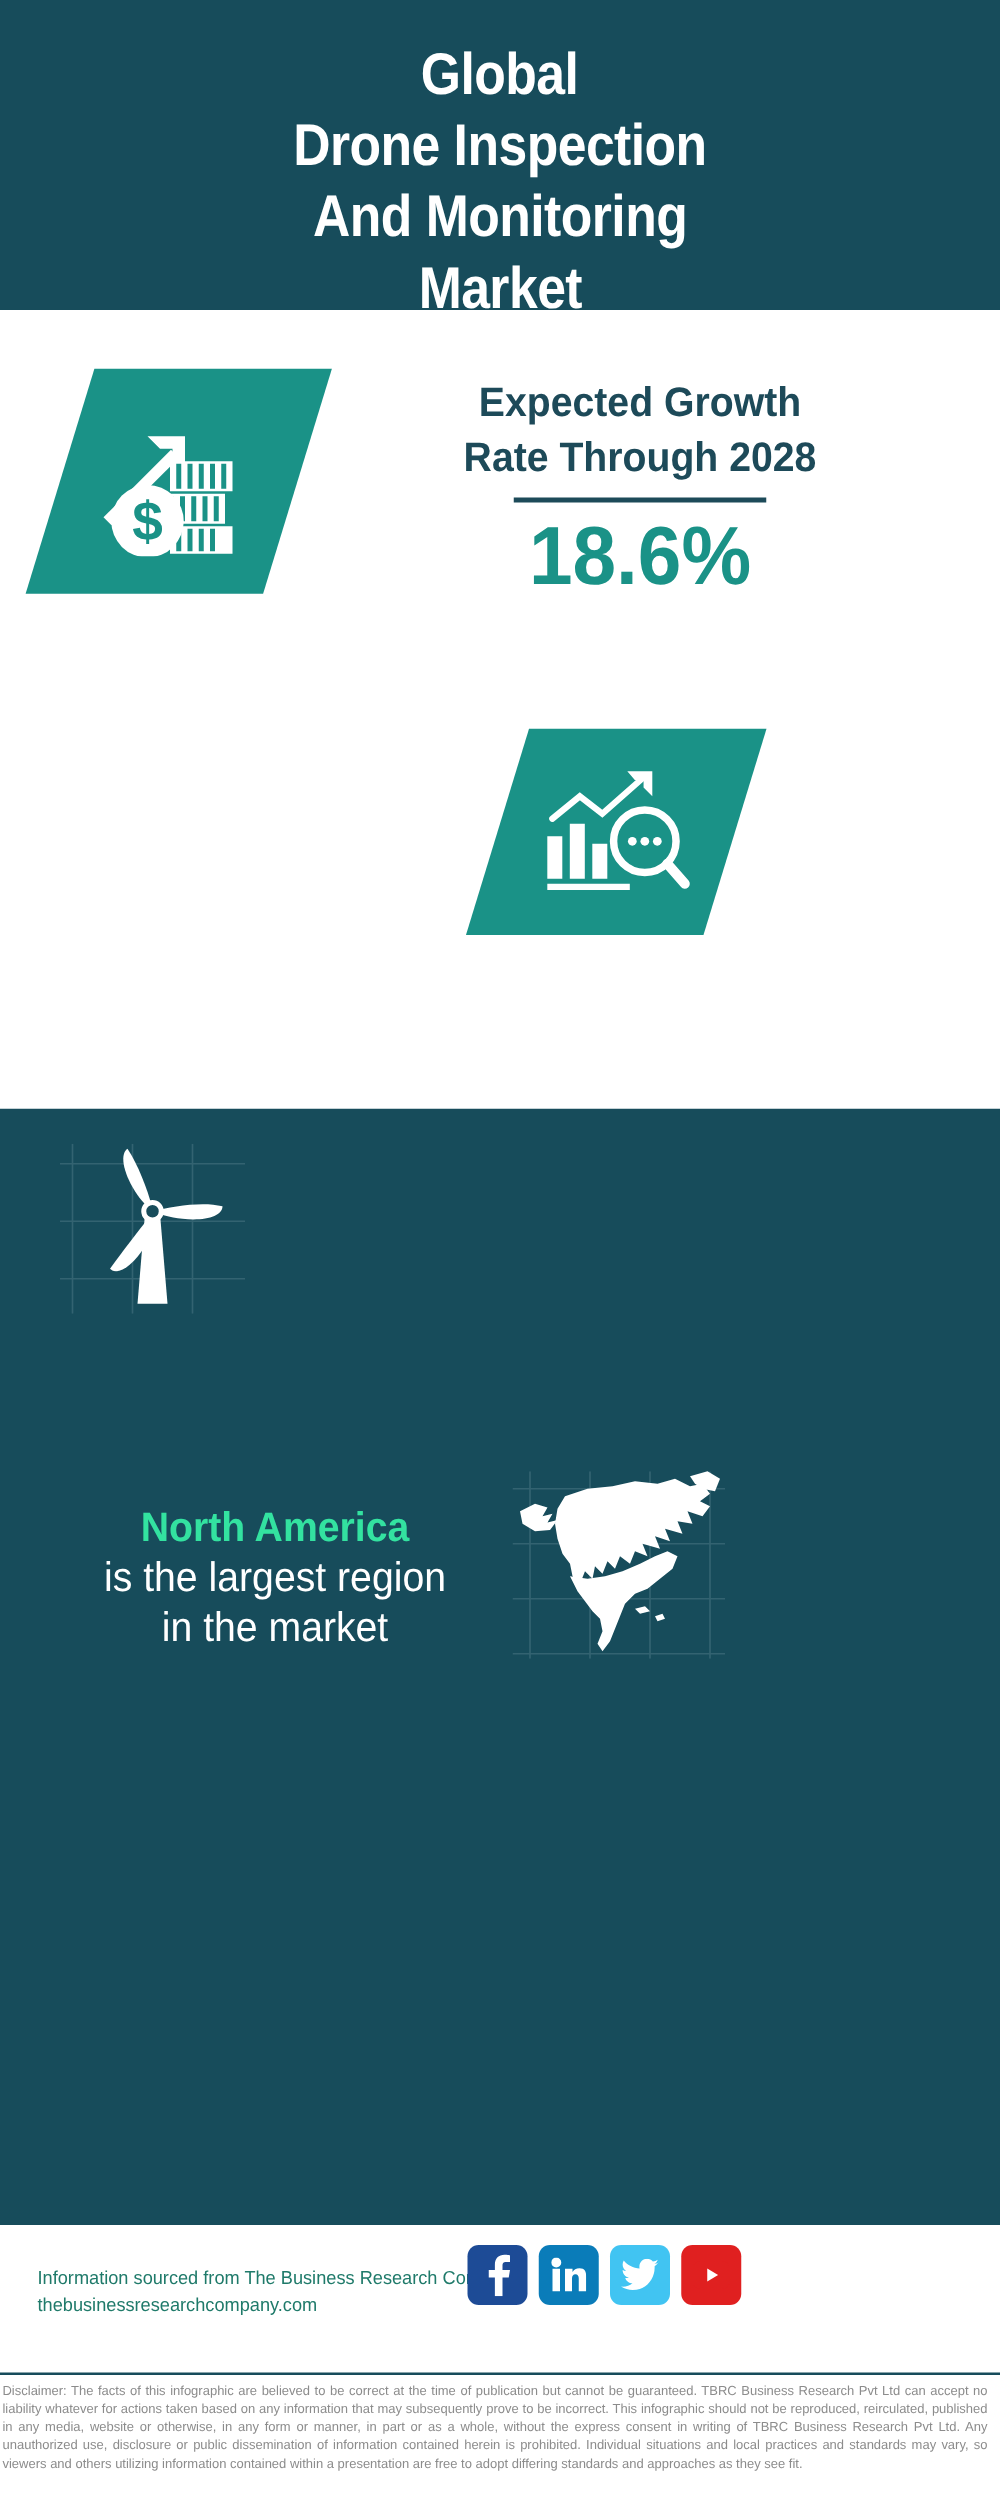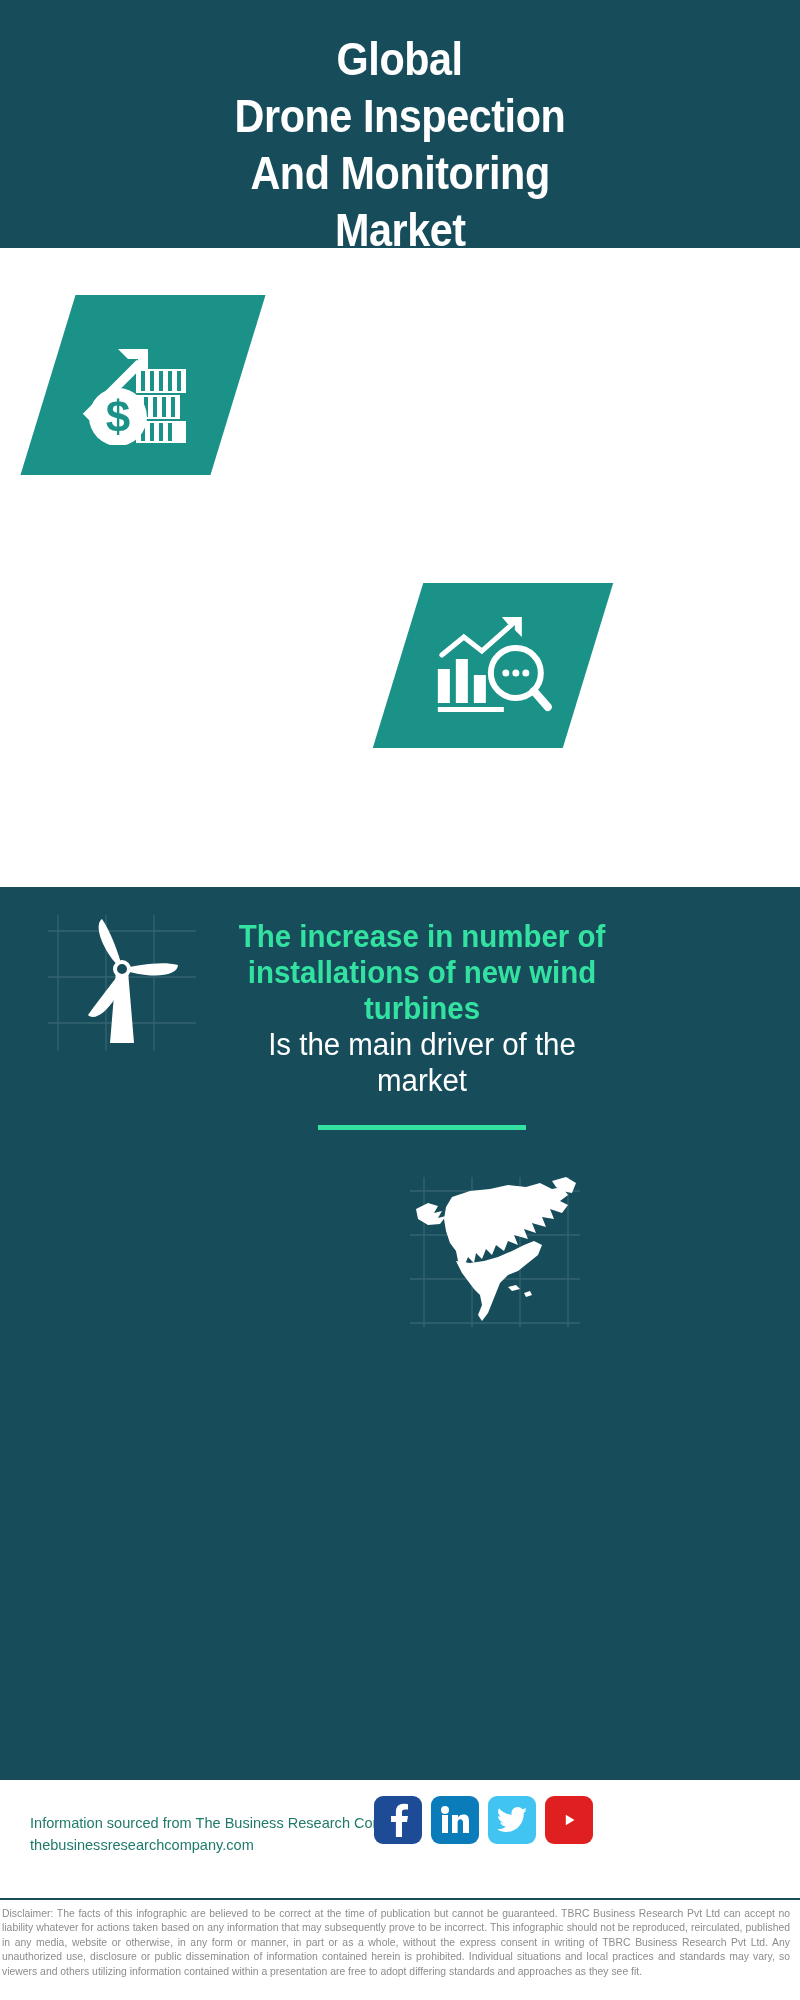--- a/index.html
+++ b/index.html
@@ -158,20 +158,26 @@
         <rect x="63" y="98" width="4" height="18" fill="#1a9287"></rect>
         <rect x="72" y="98" width="4" height="18" fill="#1a9287"></rect>
         <rect x="81" y="98" width="4" height="18" fill="#1a9287"></rect>
         <rect x="90" y="98" width="4" height="18" fill="#1a9287"></rect>
 
         <circle cx="40" cy="92" r="29" fill="#ffffff"></circle>
         <text x="40" y="107" text-anchor="middle" font-family="Liberation Sans, sans-serif" font-size="44" font-weight="700" fill="#1a9287">$</text>
       </svg>
     </div>
 
+    <div class="stat-block" style="left:272px; top:52px; width:480px;">
+      <div class="stat-title">Expected Growth</div>
+      <div class="stat-title">Rate Through 2028</div>
+      <div class="stat-rule" style="width:202px;"></div>
+      <div class="stat-value">18.6%</div>
+    </div>
 
 
     <div class="para" style="left:398px; top:335px; width:190px; height:165px;">
       <svg width="126" height="110" viewBox="0 0 126 110">
 
         <path d="M12 44 L34 26 L52 40 L86 10" stroke="#ffffff" stroke-width="5" fill="none" stroke-linecap="round"></path>
         <path d="M72 6 L92 6 L92 26 L85 19 L85 13 L78 13 Z" fill="#ffffff"></path>
 
         <rect x="8" y="58" width="12" height="34" fill="#ffffff"></rect>
         <rect x="26" y="48" width="12" height="44" fill="#ffffff"></rect>
@@ -222,29 +228,26 @@
     <svg style="position:absolute; left:58px; top:30px;" width="128" height="130" viewBox="0 0 128 130">
 
       <path d="M58 54 L70 54 L76 126 L52 126 Z" fill="#ffffff"></path>
 
       <path d="M64 50 C60 34 52 14 44 2 C38 6 40 20 50 36 C55 44 60 49 64 50 Z" fill="#ffffff"></path>
       <path d="M64 52 C80 48 104 44 120 48 C120 56 106 60 88 58 C78 57 68 54 64 52 Z" fill="#ffffff"></path>
       <path d="M62 56 C54 66 40 84 30 98 C36 104 48 96 58 80 C62 72 63 62 62 56 Z" fill="#ffffff"></path>
       <circle cx="64" cy="52" r="7" fill="#174c5b" stroke="#ffffff" stroke-width="4"></circle>
     </svg>
 
-    <div class="msg-block" style="left:212px; top:32px; width:420px;">
-      <div class="msg-hl">The increase in number of</div>
-      <div class="msg-hl">installations of new wind</div>
-      <div class="msg-hl">turbines</div>
-      <div class="msg-sub">Is the main driver of the</div>
-      <div class="msg-sub">market</div>
-      <div class="msg-rule" style="width:208px;"></div>
-    </div>
-
+
+    <div class="msg-block" style="left:40px; top:315px; width:360px;">
+      <div class="msg-hl" style="font-size:33px; line-height:40px;">North America</div>
+      <div class="msg-sub" style="font-size:33px; line-height:40px;">is the largest region</div>
+      <div class="msg-sub" style="font-size:33px; line-height:40px;">in the market</div>
+    </div>
 
     <svg class="grid-deco" style="left:410px; top:290px;" width="170" height="150" viewBox="0 0 170 150">
       <g stroke="#7fa2ad" stroke-width="1.3" opacity="0.85">
         <line x1="14" y1="0" x2="14" y2="150"></line>
         <line x1="62" y1="0" x2="62" y2="150"></line>
         <line x1="110" y1="0" x2="110" y2="150"></line>
         <line x1="158" y1="0" x2="158" y2="150"></line>
         <line x1="0" y1="14" x2="170" y2="14"></line>
         <line x1="0" y1="58" x2="170" y2="58"></line>
         <line x1="0" y1="102" x2="170" y2="102"></line>

